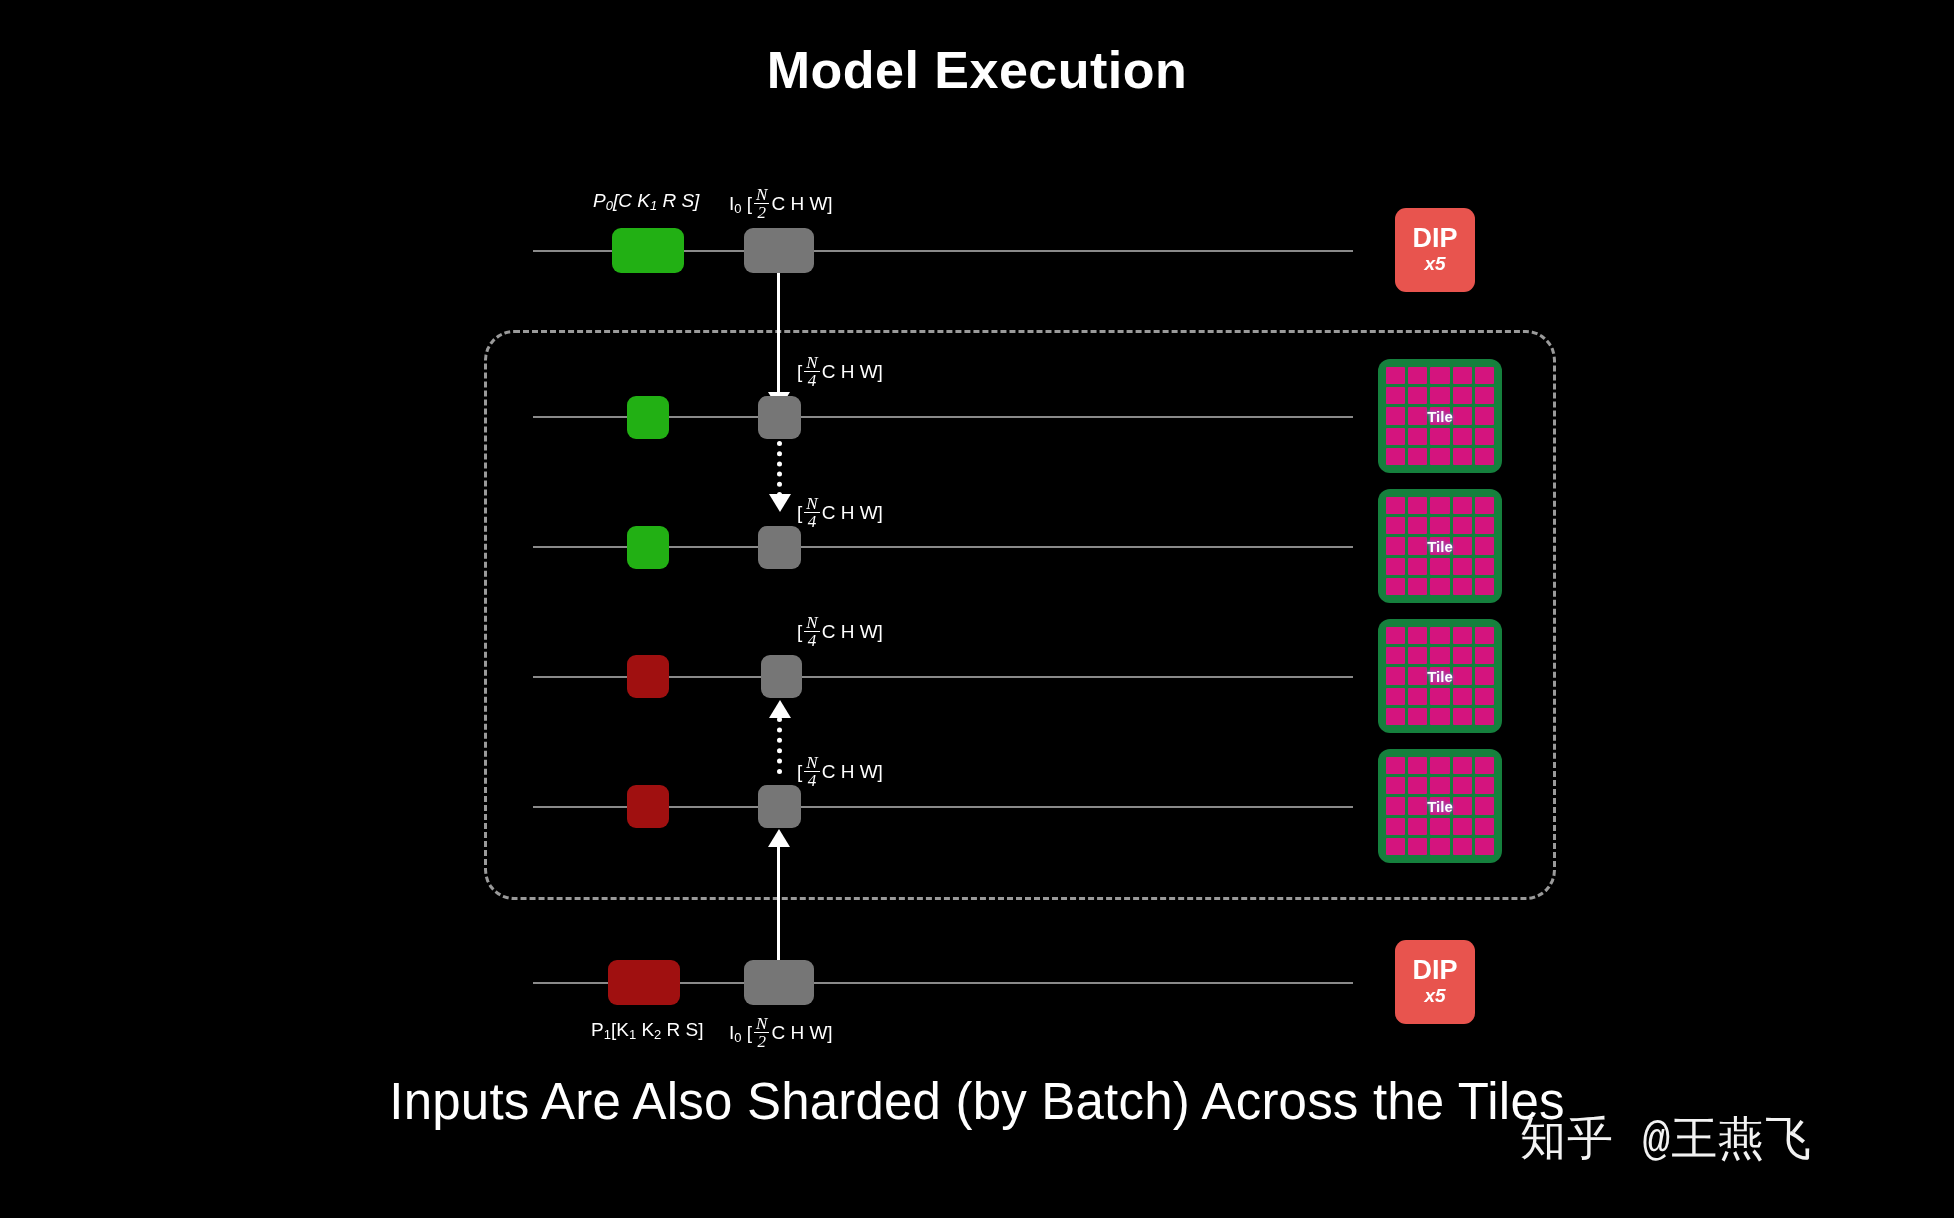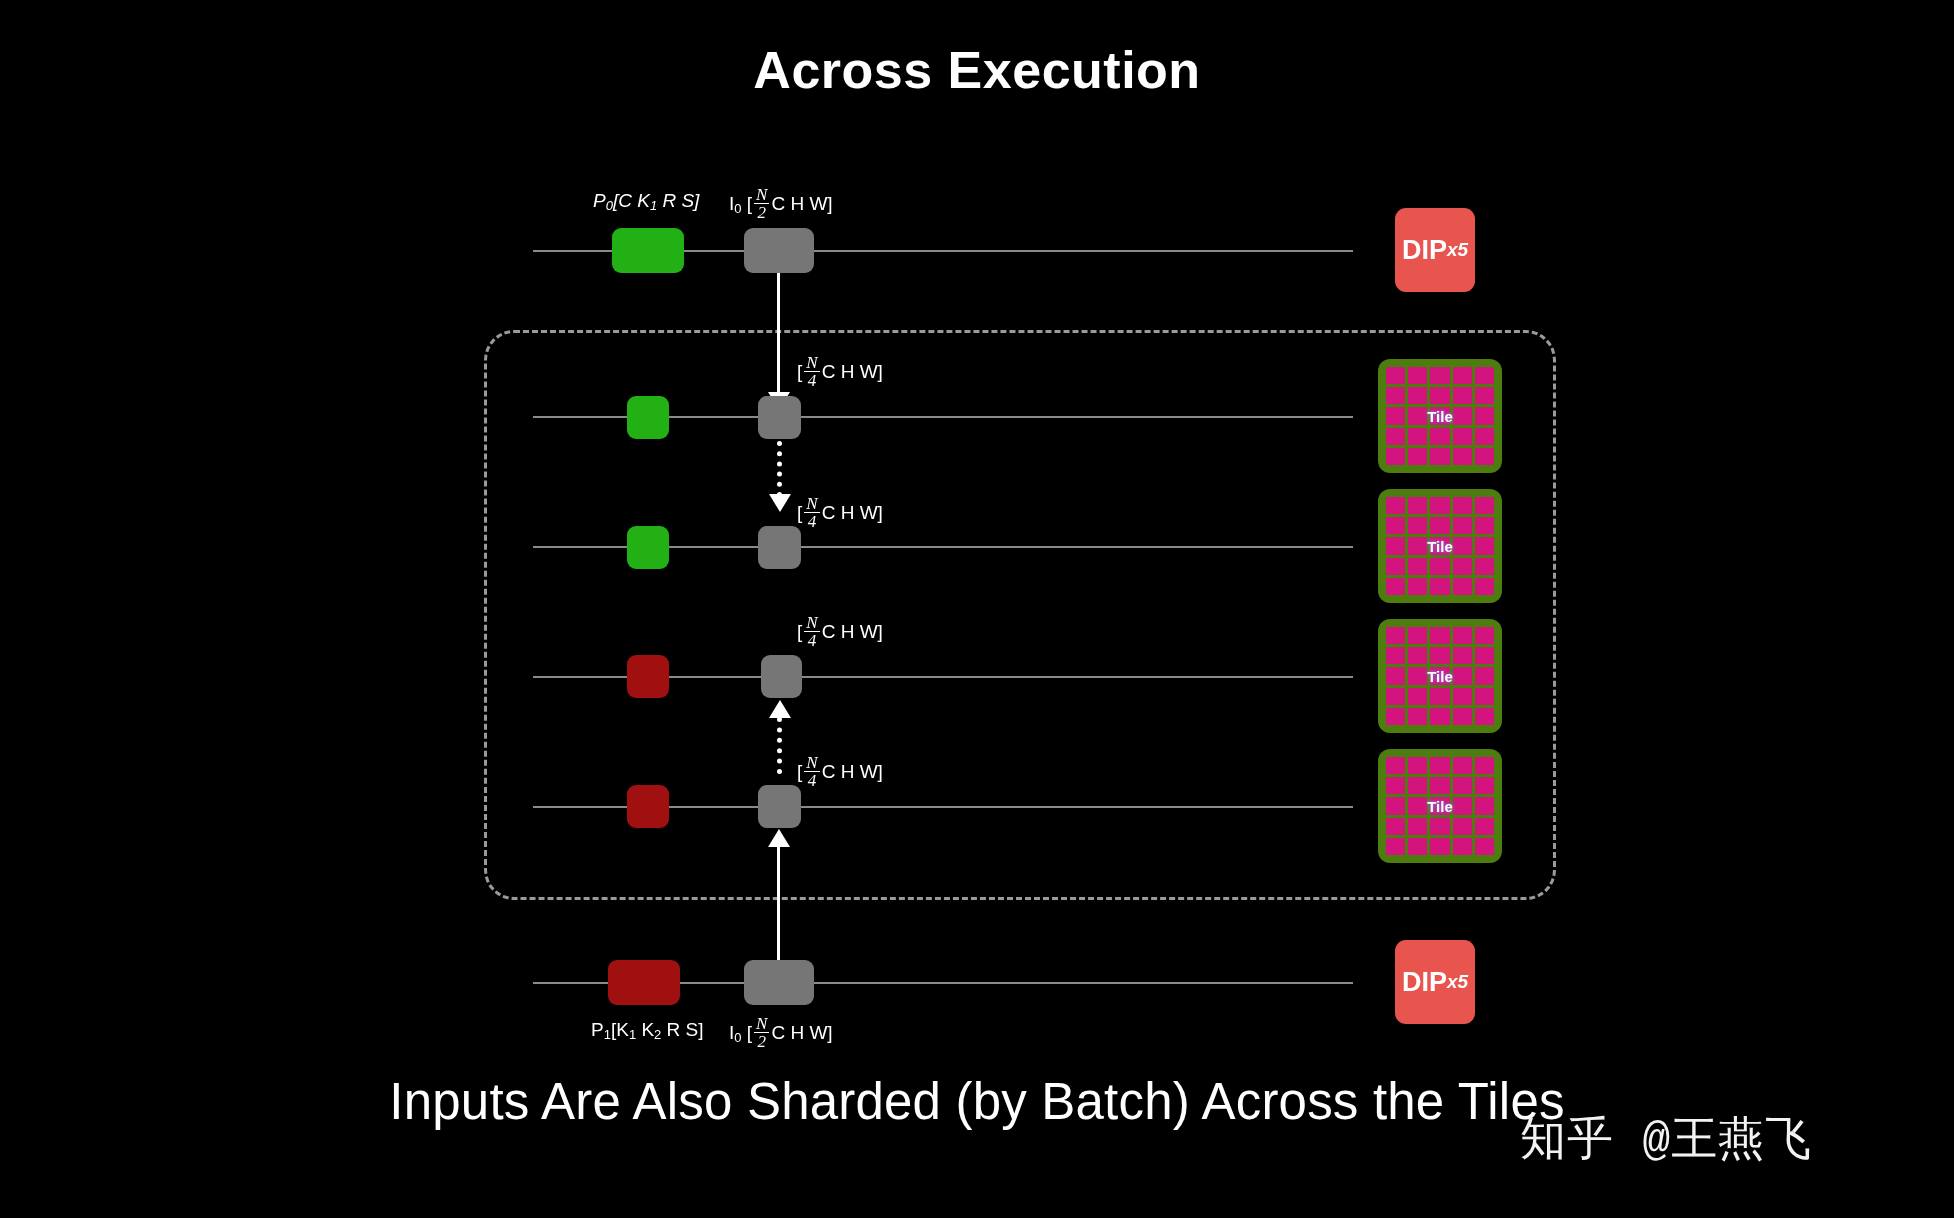--- a/index.html
+++ b/index.html
@@ -164,21 +164,21 @@
   }
 
   
   .dip {
     position: absolute;
     width: 80px;
     height: 84px;
     background: #e8544e;
     border-radius: 11px;
     display: flex;
-    flex-direction: row;
+    flex-direction: column;
     align-items: center;
     justify-content: center;
     color: #ffffff;
   }
   .dip .dip-name {
     font-size: 27px;
     font-weight: bold;
     line-height: 1.05;
   }
   .dip .dip-count {
@@ -186,21 +186,21 @@
     font-weight: bold;
     line-height: 1.2;
     font-style: italic;
   }
 
   
   .tile {
     position: absolute;
     width: 124px;
     height: 114px;
-    background: #4d7c0f;
+    background: #15803d;
     border-radius: 12px;
     padding: 8px;
     box-sizing: border-box;
   }
   .tile-grid {
     width: 100%;
     height: 100%;
     display: grid;
     grid-template-columns: repeat(5, 1fr);
     grid-template-rows: repeat(5, 1fr);
@@ -223,21 +223,21 @@
     color: #ffffff;
     text-shadow: 0 0 3px #9b59b6, 0 0 3px #9b59b6, 0 0 5px #9b59b6;
     pointer-events: none;
   }
 </style>
 </head>
 <body>
 
 <div id="stage">
 
-  <div class="title">Across Execution</div>
+  <div class="title">Model Execution</div>
 
   <div class="dashed-box"></div>
 
   <div class="row-line" style="left:533px; top:250px; width:820px;"></div>
 
   <div class="wblock green" style="left:612px; top:228px; width:72px; height:45px;"></div>
 
   <div class="iblock" style="left:744px; top:228px; width:70px; height:45px;"></div>
 
   <div class="lbl" style="left:593px; top:190px;font-style:italic;">

